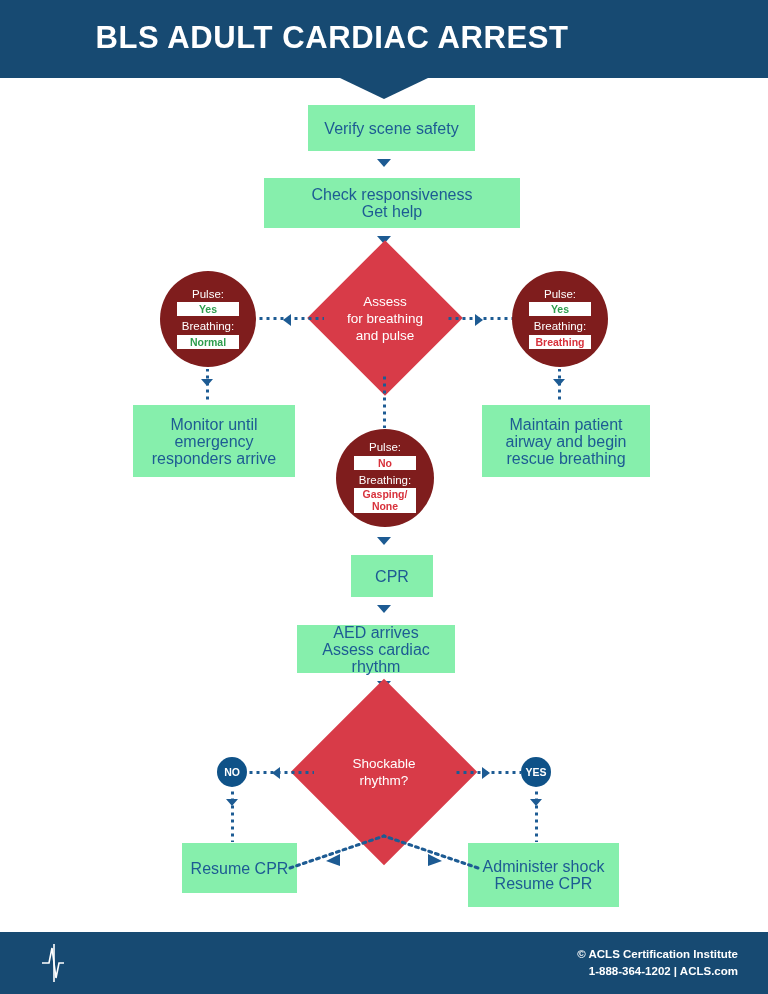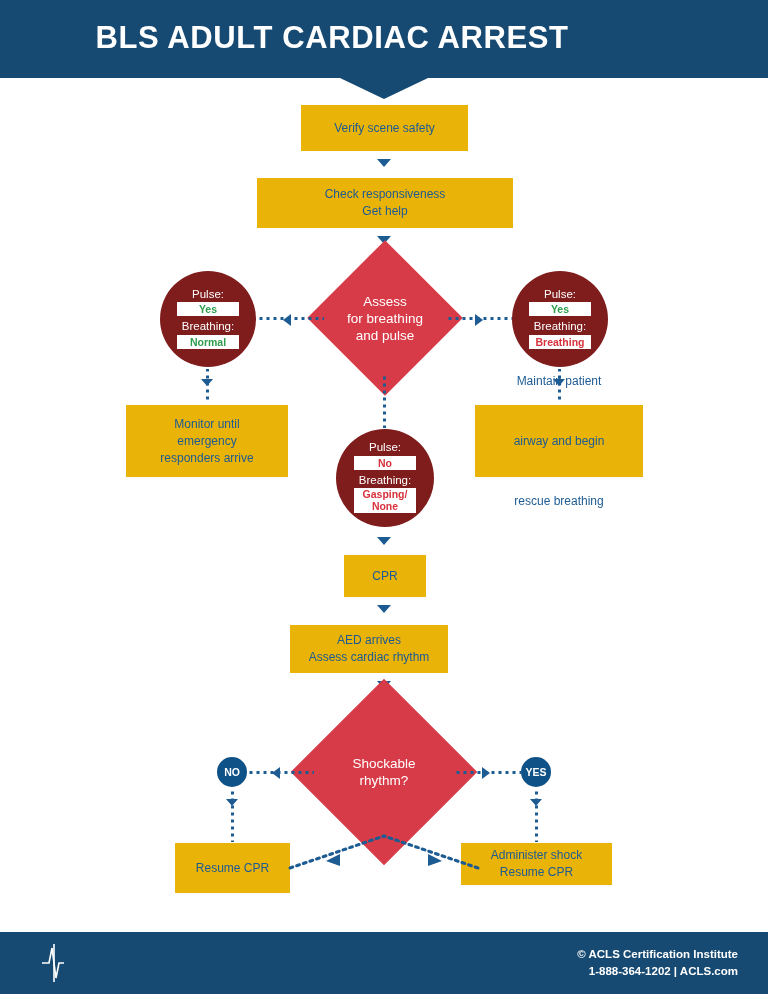--- a/index.html
+++ b/index.html
@@ -83,28 +83,29 @@
     align-items: flex-end;
     color: #ffffff;
     font-size: 11.5px;
     font-weight: bold;
     line-height: 17px;
   }
 
   
   .pbox {
     position: absolute;
-    background: #eab308;
+    background: #86efac;
     color: #1D5B93;
     display: flex;
     align-items: center;
     justify-content: center;
     text-align: center;
-    font-size: 12px;
+    font-size: 16px;
     line-height: 17px;
+    margin-left: 7px;
   }
 
   
   .diamond-wrap {
     position: absolute;
   }
   .diamond-shape {
     position: absolute;
     left: 0; top: 0;
     width: 100%; height: 100%;
@@ -275,21 +276,21 @@
 
 <div class="dot-v" style="left:558px; top:369px; height:34px;"></div>
 <div class="tri-down-sm" style="left:553px; top:379px;"></div>
 
 <div class="pbox" style="left:126px; top:405px; width:162px; height:72px; flex-direction:column;">
   <span>Monitor until</span>
   <span>emergency</span>
   <span>responders arrive</span>
 </div>
 
-<div class="pbox" style="left:475px; top:405px; width:168px; height:72px; flex-direction:column;gap:43px;">
+<div class="pbox" style="left:475px; top:405px; width:168px; height:72px; flex-direction:column;">
   <span>Maintain patient</span>
   <span>airway and begin</span>
   <span>rescue breathing</span>
 </div>
 
 <div class="dot-v" style="left:383px; top:374px; height:54px;"></div>
 
 <div class="circ" style="left:336px; top:429px; width:98px; height:98px;">
   <span class="circ-lab">Pulse:</span>
   <span class="circ-val neg">No</span>
@@ -340,21 +341,21 @@
 <div class="dot-v" style="left:231px; top:790px; height:52px;"></div>
 <div class="tri-down-sm" style="left:226px; top:799px;"></div>
 
 <div class="dot-v" style="left:535px; top:790px; height:52px;"></div>
 <div class="tri-down-sm" style="left:530px; top:799px;"></div>
 
 <div class="pbox" style="left:175px; top:843px; width:115px; height:50px;">
   <span>Resume CPR</span>
 </div>
 
-<div class="pbox" style="left:461px; top:843px; width:151px; height:42px; flex-direction:column;">
+<div class="pbox" style="left:461px; top:843px; width:151px; height:64px; flex-direction:column;">
   <span>Administer shock</span>
   <span>Resume CPR</span>
 </div>
 
 <svg class="diag-svg" style="left:288px; top:830px;" width:="" width="100" height="50">
   <line x1="2" y1="38" x2="96" y2="6" stroke="#1D5B93" stroke-width="3" stroke-dasharray="3,4" stroke-linecap="round"></line>
   <polygon points="38,31 52,24 52,36" fill="#1D5B93"></polygon>
 </svg>
 
 <svg class="diag-svg" style="left:380px; top:830px;" width="100" height="50">

